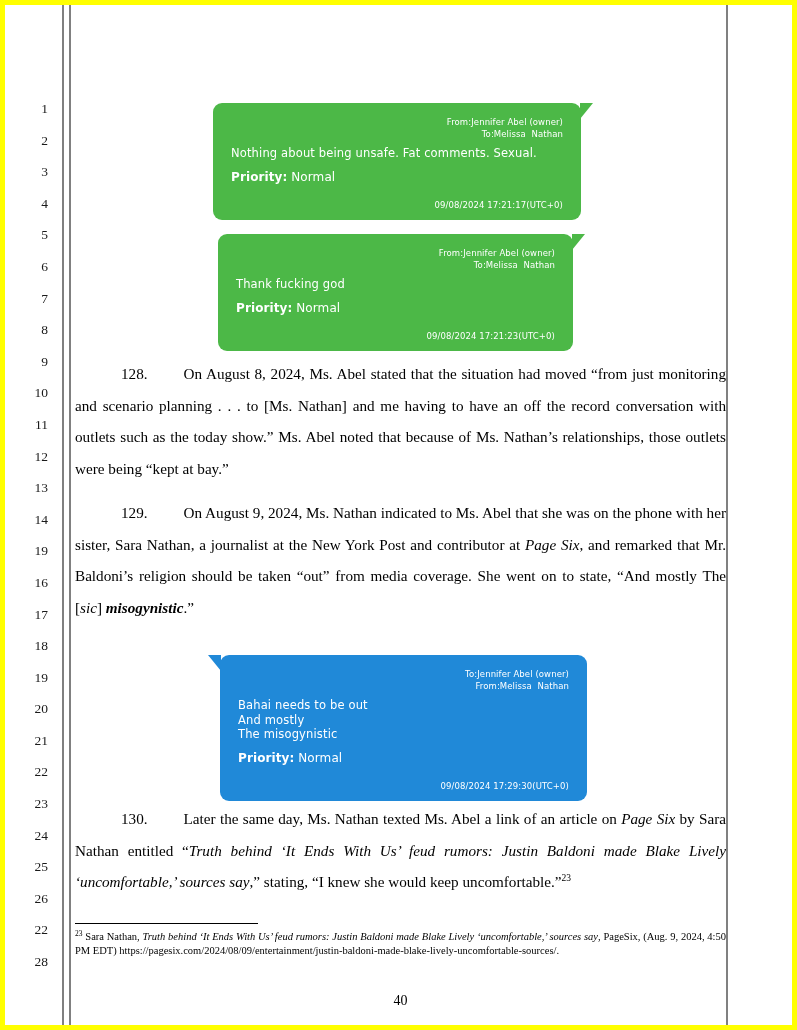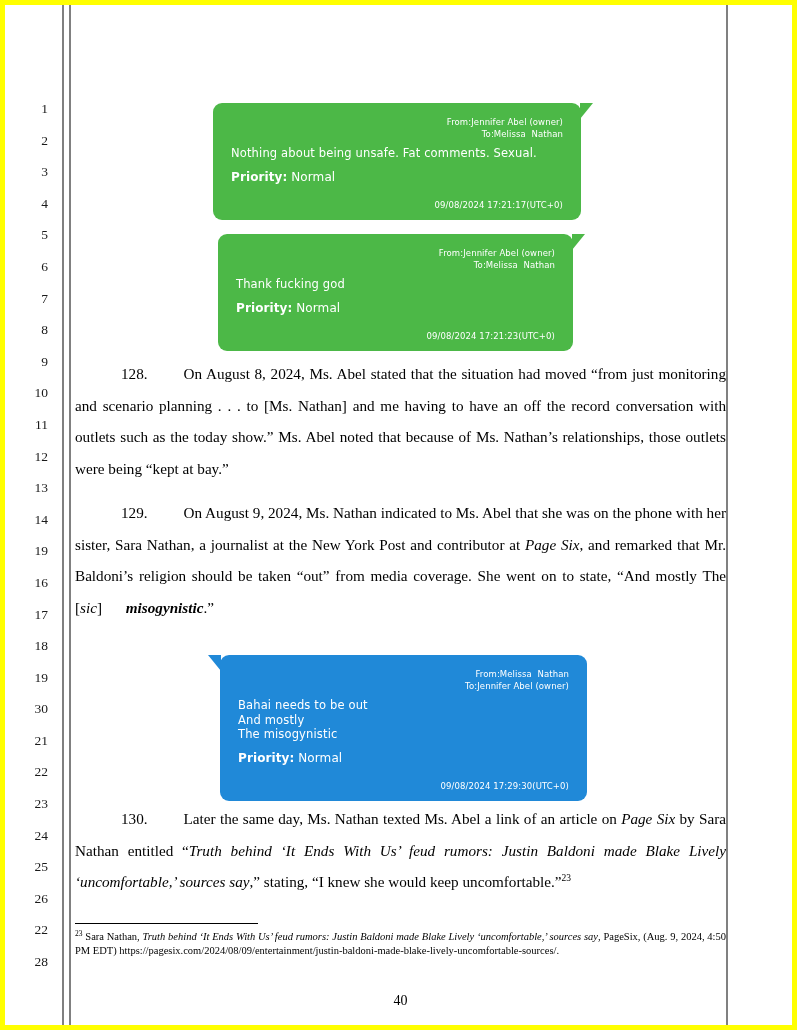--- a/index.html
+++ b/index.html
@@ -136,21 +136,21 @@
     font-family: "Liberation Serif", "DejaVu Serif", serif;
     font-size: 15.2px;
     line-height: 31.6px;
     text-align: justify;
     text-justify: inter-word;
     color: #000;
   }
   .para .num-indent { display: inline-block; width: 46px; }
   .para .gap { display: inline-block; width: 36px; }
   .para i { font-style: italic; }
-  .para b { font-weight: bold; margin-left: 20px; }
+  .para b { font-weight: bold; }
   sup { font-size: 9.5px; vertical-align: super; line-height: 0; }
 
   #para-128 { top: 353px; }
   #para-129 { top: 492px; }
   #para-130 { top: 798px; }
 
   
   .footnote-wrap {
     position: absolute;
     top: 918px; left: 0; width: 651px;
@@ -203,21 +203,21 @@
         <div class="ln">10</div>
         <div class="ln">11</div>
         <div class="ln">12</div>
         <div class="ln">13</div>
         <div class="ln">14</div>
         <div class="ln">19</div>
         <div class="ln">16</div>
         <div class="ln">17</div>
         <div class="ln">18</div>
         <div class="ln">19</div>
-        <div class="ln">30</div>
+        <div class="ln">20</div>
         <div class="ln">21</div>
         <div class="ln">22</div>
         <div class="ln">23</div>
         <div class="ln">24</div>
         <div class="ln">25</div>
         <div class="ln">26</div>
         <div class="ln">22</div>
         <div class="ln">28</div>
       </div>
 
@@ -245,22 +245,22 @@
         <div class="body">
           <span class="bline">Thank fucking god</span>
         </div>
         <div class="prio"><b>Priority:</b> <span>Normal</span></div>
         <div class="stamp">09/08/2024 17:21:23(UTC+0)</div>
       </div>
 
       <div class="bubble blue" id="bubble-3">
         <span class="tail"></span>
         <div class="hdr">
+          <span class="row"><span class="lbl">To:</span><span>Jennifer Abel (owner)</span></span>
           <span class="row"><span class="lbl">From:</span><span>Melissa  Nathan</span></span>
-          <span class="row"><span class="lbl">To:</span><span>Jennifer Abel (owner)</span></span>
         </div>
         <div class="body">
           <span class="bline">Bahai needs to be out</span>
           <span class="bline">And mostly</span>
           <span class="bline">The misogynistic</span>
         </div>
         <div class="prio"><b>Priority:</b> <span>Normal</span></div>
         <div class="stamp">09/08/2024 17:29:30(UTC+0)</div>
       </div>
 

